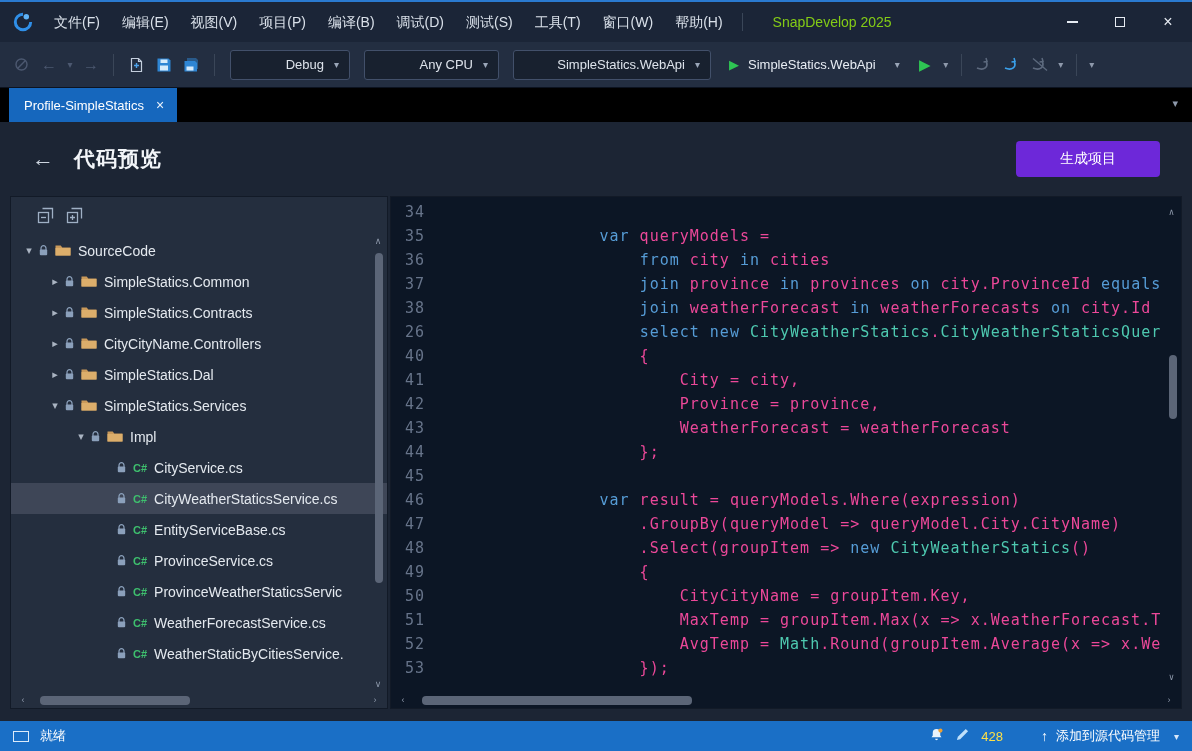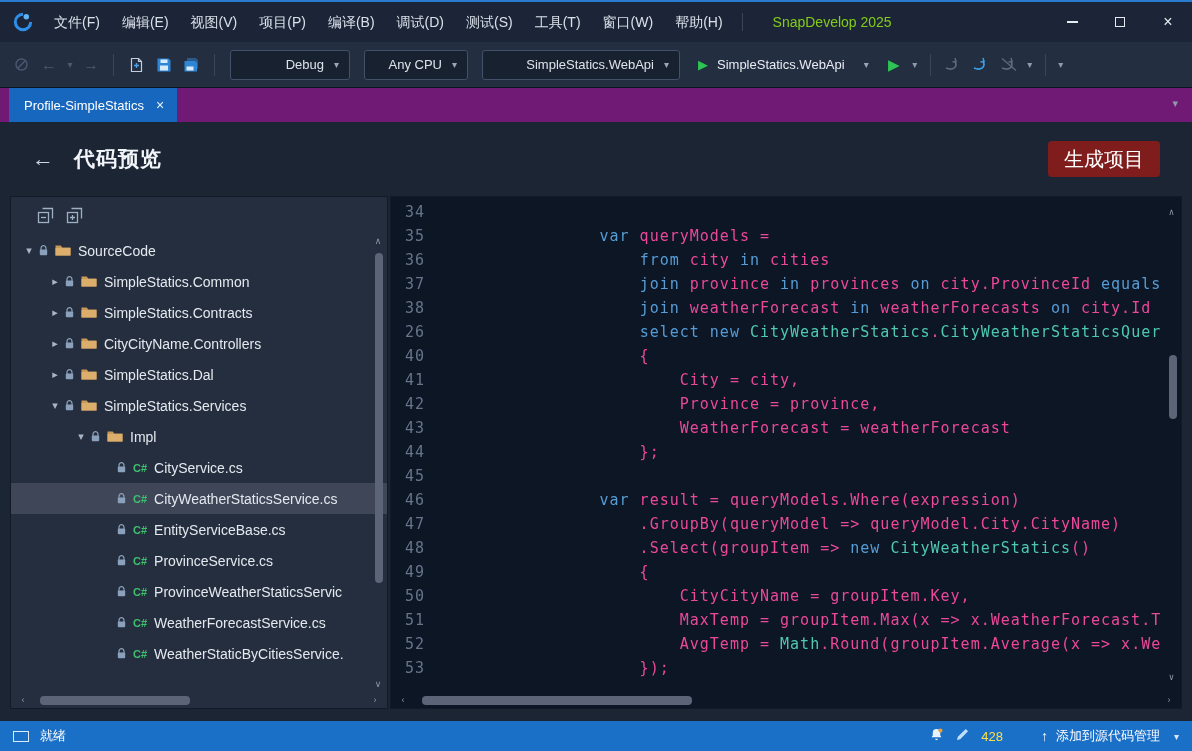--- a/index.html
+++ b/index.html
@@ -30,31 +30,31 @@
   .tb-sep { width:1px; height:22px; background:#3a4658; margin:0 7px; }
   .nav-glyph { font-size:16px; color:#4c5870; }
   .tb-select { display:flex; align-items:center; justify-content:flex-end; padding:0 10px; height:30px;
                background:#18212f; border:1px solid #42506a; border-radius:3px; color:#dde3eb; font-size:13px; margin:0 6px; }
   .sel-chev { font-size:10px; color:#9aa6b8; margin-left:10px; }
   .run-combo { display:flex; align-items:center; gap:9px; padding:0 10px; height:30px; color:#e8edf4; font-size:13px; }
   .play { color:#2ec453; font-size:13px; }
   .play.big { font-size:15px; }
 
   
-  .tabbar { height:34px; background:#701a75; display:flex; align-items:stretch; position:relative; flex:0 0 auto; }
+  .tabbar { height:34px; background:#000000; display:flex; align-items:stretch; position:relative; flex:0 0 auto; }
   .tab { display:flex; align-items:center; gap:12px; padding:0 13px 0 15px; background:#1667bd; color:#fff; font-size:13px; margin-left:9px; }
   .tab-close { font-size:14px; color:#eaf2fb; }
   .tabbar-chev { position:absolute; right:14px; top:9px; color:#8e99ab; font-size:11px; }
 
   
   .docheader { height:74px; background:#1c2534; display:flex; align-items:center; padding:0 32px; flex:0 0 auto; }
   .back { font-size:22px; color:#cdd5e0; margin-right:20px; }
   .page-title { font-size:21px; font-weight:bold; color:#f2f5f9; letter-spacing:1px; }
-  .gen-btn { margin-left:auto; height:36px; padding:0 16px; background:#7f1d1d; border:none; border-radius:4px;
-             color:#fff; font-size:20px; font-family:inherit; }
+  .gen-btn { margin-left:auto; height:36px; padding:0 44px; background:#6d28d9; border:none; border-radius:4px;
+             color:#fff; font-size:14px; font-family:inherit; }
 
   
   .main { flex:1 1 auto; display:flex; padding:0 10px 12px 10px; background:#1c2534; min-height:0; }
   .tree-panel { width:378px; flex:0 0 auto; background:#242e3e; display:flex; flex-direction:column; margin-right:2px; border:1px solid #121a27; }
   .tree-toolbar { height:36px; display:flex; align-items:center; gap:12px; padding:0 0 0 26px; flex:0 0 auto; }
   .tt-icon { display:flex; align-items:center; }
   .tree-body { flex:1 1 auto; position:relative; overflow:hidden; }
   .tree-list { padding-top:2px; }
   .tree-row { height:31px; display:flex; align-items:center; font-size:14px; color:#e4e9ef; white-space:nowrap; overflow:hidden; padding-right:22px; }
   .tree-row.selected { background:#3e4657; }
@@ -173,21 +173,21 @@
           <path d="M4 1h9l2 2v9H4z" fill="#2f86d4" opacity="0.5"></path>
           <path d="M1.5 4h10.5l2 2v8.5H1.5z" fill="#2f86d4"></path>
           <rect x="3.5" y="9.5" width="7" height="4" fill="#d7ebfb"></rect>
         </svg>
     </span>
     <span class="tb-sep"></span>
     <div class="tb-select" style="width:120px">
       <span>Debug</span>
       <span class="sel-chev">▾</span>
     </div>
-    <div class="tb-select" style="width:104px">
+    <div class="tb-select" style="width:135px">
       <span>Any CPU</span>
       <span class="sel-chev">▾</span>
     </div>
     <div class="tb-select" style="width:198px">
       <span>SimpleStatics.WebApi</span>
       <span class="sel-chev">▾</span>
     </div>
     <div class="run-combo">
       <span class="play">▶</span>
       <span>SimpleStatics.WebApi</span>

